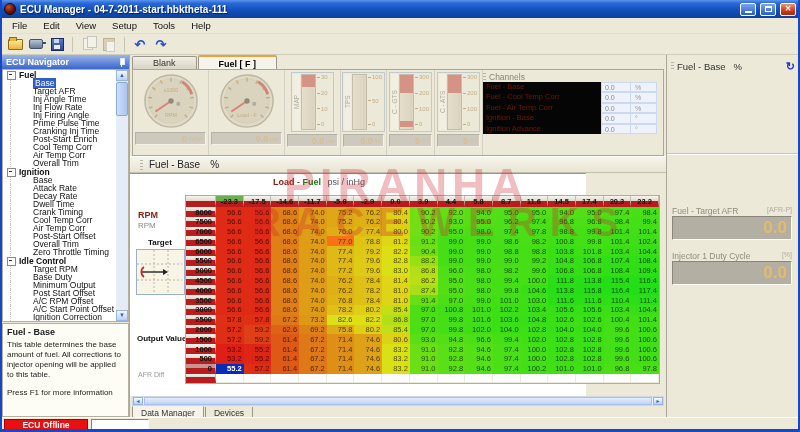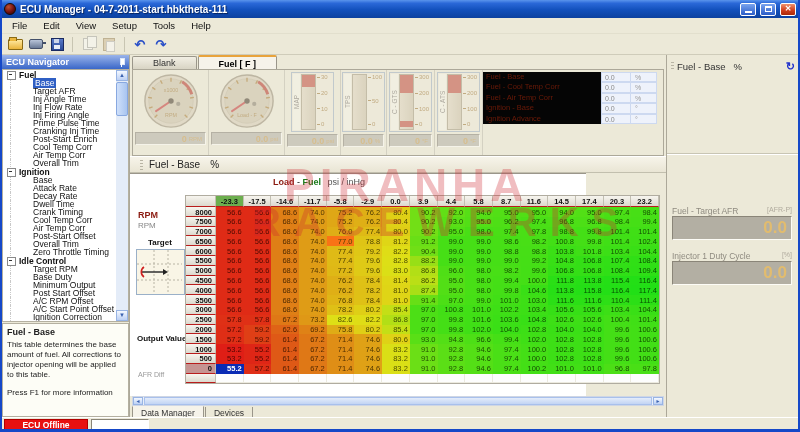--- a/index.html
+++ b/index.html
@@ -145,21 +145,21 @@
   #glab-rpm{left:8px;top:36px;color:#8b1a10;font-weight:bold;font-size:9px}
   #glab-rpm2{left:8px;top:47px;color:#888}
   #glab-target{left:18px;top:64px;font-weight:bold;color:#111}
   #targetwidget{position:absolute;left:6px;top:75px;width:47px;height:44px;background:#f9f5e6;
     border:1px solid #9ab0c8}
   #glab-output{left:7px;top:160px;font-weight:bold;color:#111}
   #glab-afr{left:8px;top:197px;color:#999;font-size:7px}
   #fueltable{position:absolute;left:55px;top:21px;display:grid;border:1px solid #b0aca0;
     background:#fff;font-size:7.5px;line-height:1}
   .corner,.colhdr,.rowhdr{background:linear-gradient(180deg,#f7f5ef,#dcd9ce);
-    border-right:1px solid #c2bfb2;border-bottom:1px solid #b91c1c;box-sizing:border-box}
+    border-right:1px solid #c2bfb2;border-bottom:6px solid #b91c1c;box-sizing:border-box}
   .colhdr{font-weight:bold;text-align:center;padding-top:2px;color:#111}
   .colhdr.selcol{background:#6cae4e}
   .rowhdr{font-weight:bold;text-align:right;padding:1.5px 3px 0 0;color:#111}
   .rowhdr.selrow{background:#c69492}
   .fcell{text-align:right;padding:1.5px 2px 0 0;box-sizing:border-box}
   .fcell.selcell{background:#0a2bb4 !important;color:#fff !important;font-weight:bold}
   .afrcell{background:#fdfdfd;border-right:1px solid #eceadf;border-bottom:1px solid #eceadf;box-sizing:border-box}
 
   
   #hscroll{left:2px;top:341px;width:532px;height:10px;background:#e8eef8;display:flex;border:1px solid #cfd6e4;box-sizing:border-box}
@@ -488,20 +488,21 @@
               </div>
             </div>
           </div>
           <div class="readout">
             <span class="rv">0</span>
             <span class="ru">°F</span>
           </div>
         </div>
       </div>
     <div id="channels">
+      <div id="chtitle">Channels</div>
       <div id="chrows">
           <div class="chrow">
             <div class="chlabel">Fuel - Base</div>
             <div class="chval">0.0</div>
             <div class="chunit">%</div>
           </div>
           <div class="chrow">
             <div class="chlabel">Fuel - Cool Temp Corr</div>
             <div class="chval">0.0</div>
             <div class="chunit">%</div>

